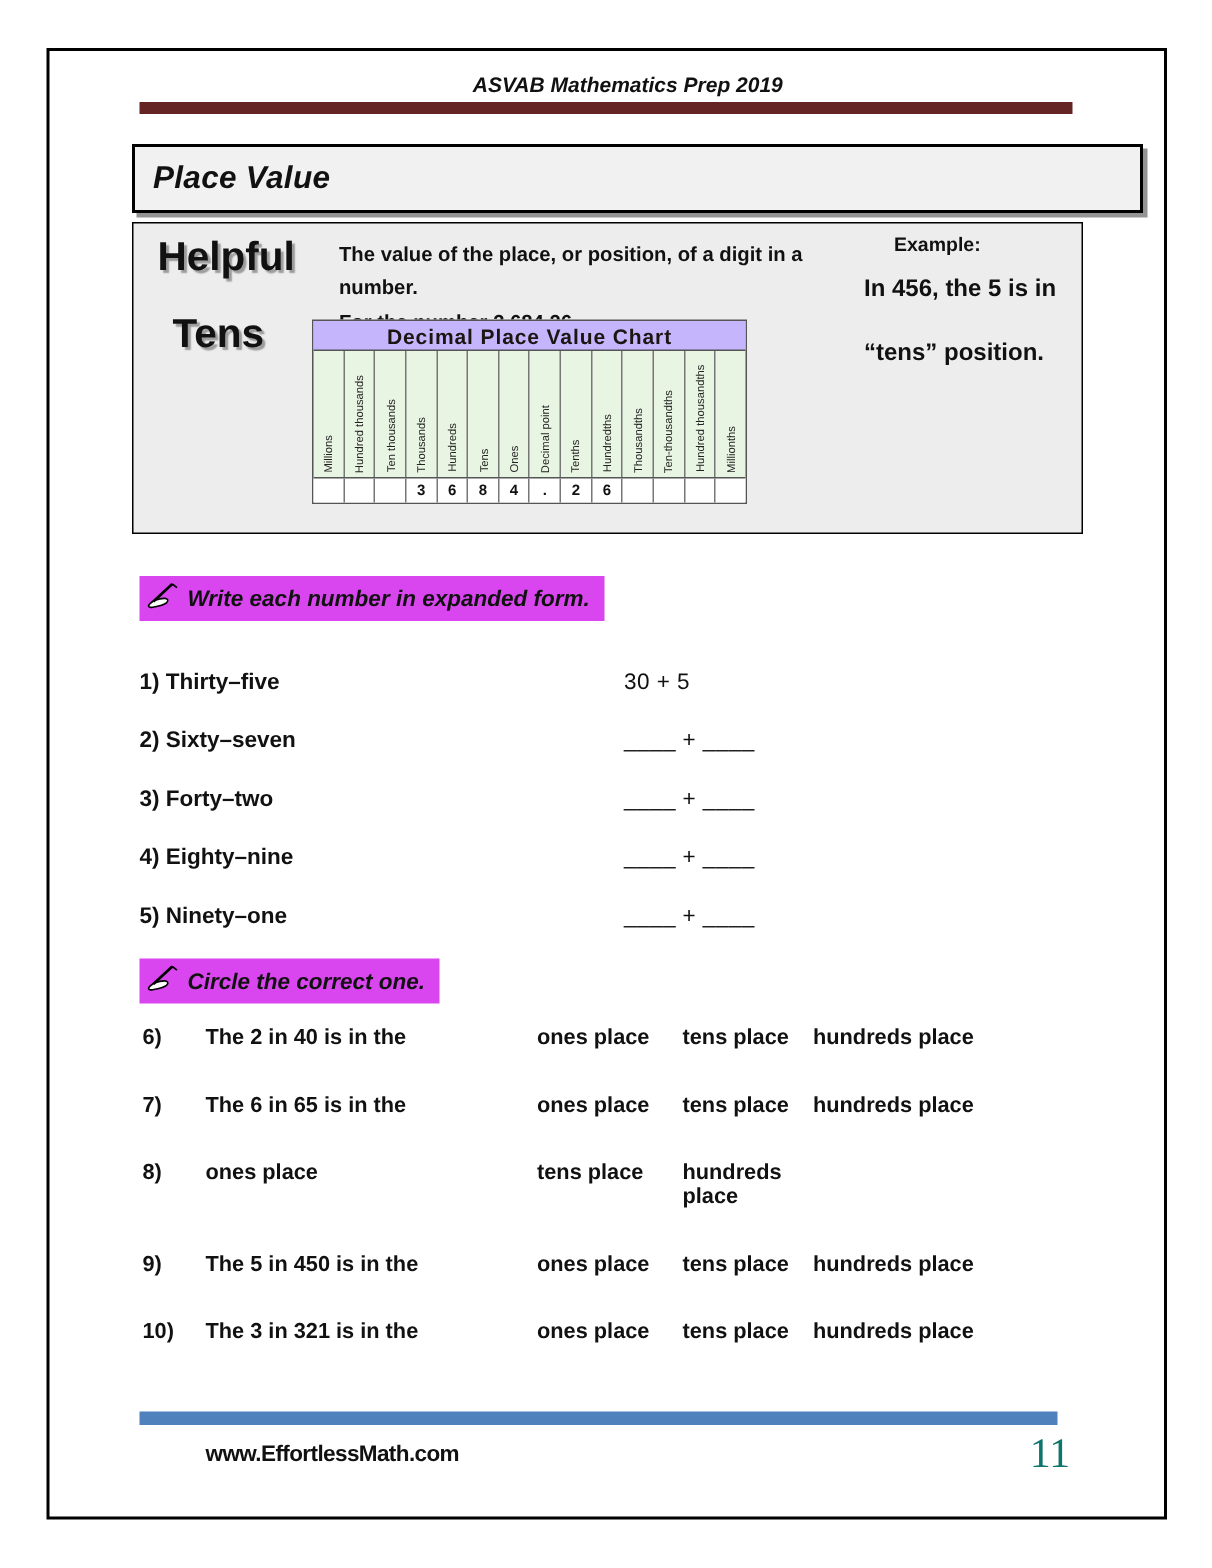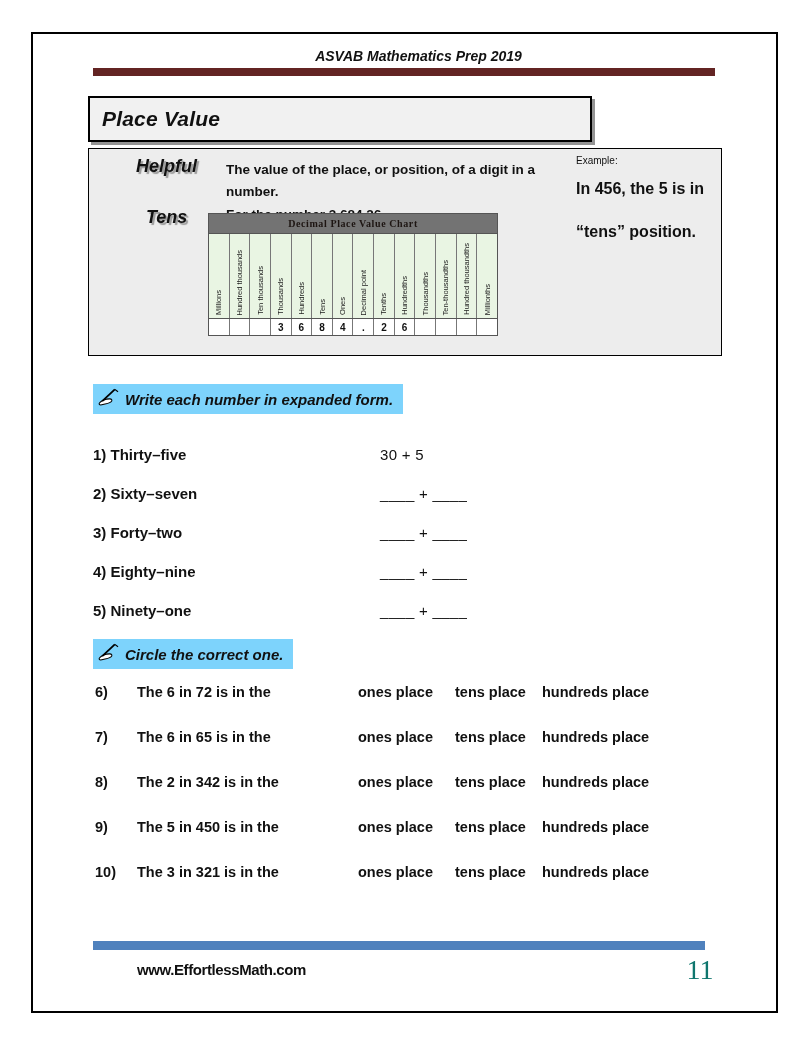--- a/index.html
+++ b/index.html
@@ -13,87 +13,86 @@
     border:2.5px solid #000; background:#fff;
   }
   .doc-header-title {
     position:absolute; left:0; top:48px; width:100%;
     text-align:center; font-size:14px; font-weight:bold; font-style:italic;padding-left:29px;
   }
   .maroon-rule {
     position:absolute; left:93px; top:68px; width:622px; height:8px;
   }
   .title-box {
-    position:absolute; left:88px; top:96px; width:504px; height:46px;
+    position:absolute; left:88px; top:96px; width:674px; height:46px;
     background:#f1f1f1; border:2px solid #000;
     box-shadow:3px 3px 0 rgba(60,60,60,.55);
     display:flex; align-items:center; padding-left:12px;
   }
   .title-box .title-text {
     font-size:21px; font-weight:bold; font-style:italic; letter-spacing:.2px;
   }
   .hints-box {
     position:absolute; left:88px; top:148px; width:634px; height:208px;
     background:#ededed; border:1.5px solid #000;
   }
   .hints-word {
-    position:absolute; font-size:18px; font-weight:bold; font-style:italic;
+    position:absolute; font-size:27px; font-weight:bold; 
     text-shadow:2px 2px 1px rgba(0,0,0,.35);
-    margin-left:31px;
   }
   .hints-word.w1 { left:16px; top:7px; }
   .hints-word.w2 { left:26px; top:58px; }
   .hints-text {
     position:absolute; left:137px; top:10px; width:336px;
     font-size:13.5px; font-weight:bold; line-height:1.65;
   }
   .example-block { position:absolute; left:487px; top:6px; width:140px; }
-  .example-title { font-size:10px; font-weight:normal; }
+  .example-title { font-size:13px; font-weight:bold;margin-left:20px; }
   .example-line { font-size:16px; font-weight:600; margin-top:14px; }
   .example-line.second { margin-top:25px; }
 
   
   .pv-chart {
     position:absolute; left:119px; top:64px; width:290px;
     border:1px solid #555; background:#e9f5e3;
   }
   .pv-chart-header {
-    height:20px; background:#737373; border-bottom:1px solid #555;
+    height:20px; background:#c4b5fd; border-bottom:1px solid #555;
     display:flex; align-items:center; justify-content:center;
-    font-size:10px; font-weight:bold; letter-spacing:.6px; color:#1d1512;font-family:Liberation Serif, serif;
+    font-size:14px; font-weight:bold; letter-spacing:.6px; color:#1d1512;
   }
   .pv-cols { display:flex; }
   .pv-col { flex:1; border-right:1px solid #777; height:84px;
     display:flex; align-items:flex-end; justify-content:center; }
   .pv-col:last-child { border-right:none; }
   .pv-col .vlabel {
     writing-mode:vertical-rl; transform:rotate(180deg);
     font-size:7.5px; color:#222; padding:3px 0 4px 0; white-space:nowrap;
     max-height:80px; overflow:hidden;
   }
   .pv-vals { display:flex; border-top:1px solid #555; background:#fff; }
   .pv-val { flex:1; border-right:1px solid #777; height:16px;
     display:flex; align-items:center; justify-content:center;
     font-size:10px; font-weight:bold; }
   .pv-val:last-child { border-right:none; }
 
   
   .section-head {
-    position:absolute; left:93px; background:#7dd3fc; height:30px;
+    position:absolute; left:93px; background:#d946ef; height:30px;
     display:flex; align-items:center; padding:0 10px 0 4px;
   }
   .section-head .head-text {
     font-size:15px; font-weight:bold; font-style:italic; margin-left:2px;
   }
   .write-icon { flex:0 0 auto; margin-right:2px; }
 
   
   .expanded-list { position:absolute; left:93px; top:446px; width:480px;
     display:flex; flex-direction:column; gap:22px; }
-  .exp-row { display:grid; grid-template-columns:287px auto; align-items:baseline; }
+  .exp-row { display:grid; grid-template-columns:287px auto; align-items:baseline;gap:36px; }
   .exp-label { font-size:15px; font-weight:bold; }
   .exp-answer { font-size:15px; font-weight:normal; letter-spacing:.3px; }
 
   
   .circle-list { position:absolute; left:93px; top:684px; width:620px;
     display:flex; flex-direction:column; gap:29px; }
   .cir-row { display:grid; grid-template-columns:44px 221px 97px 87px auto;
     align-items:baseline; }
   .cir-num { font-size:14.5px; font-weight:600; padding-left:2px; }
   .cir-question { font-size:14.5px; font-weight:600; }
@@ -243,35 +242,34 @@
       <path d="M5.5 14.5 L19.5 1.5" stroke="#000" stroke-width="2"></path>
       <path d="M19.5 1.5 L23 4.2" stroke="#000" stroke-width="1.3"></path>
     </svg>
   </span>
   <span class="head-text">Circle the correct one.</span>
 </div>
 
 <div class="circle-list">
   <div class="cir-row">
     <span class="cir-num">6)</span>
-    <span class="cir-question">The 6 in 72 is in the</span>
+    <span class="cir-question">The 2 in 40 is in the</span>
     <span class="cir-option">ones place</span>
     <span class="cir-option">tens place</span>
     <span class="cir-option">hundreds place</span>
   </div>
   <div class="cir-row">
     <span class="cir-num">7)</span>
     <span class="cir-question">The 6 in 65 is in the</span>
     <span class="cir-option">ones place</span>
     <span class="cir-option">tens place</span>
     <span class="cir-option">hundreds place</span>
   </div>
   <div class="cir-row">
     <span class="cir-num">8)</span>
-    <span class="cir-question">The 2 in 342 is in the</span>
     <span class="cir-option">ones place</span>
     <span class="cir-option">tens place</span>
     <span class="cir-option">hundreds place</span>
   </div>
   <div class="cir-row">
     <span class="cir-num">9)</span>
     <span class="cir-question">The 5 in 450 is in the</span>
     <span class="cir-option">ones place</span>
     <span class="cir-option">tens place</span>
     <span class="cir-option">hundreds place</span>

